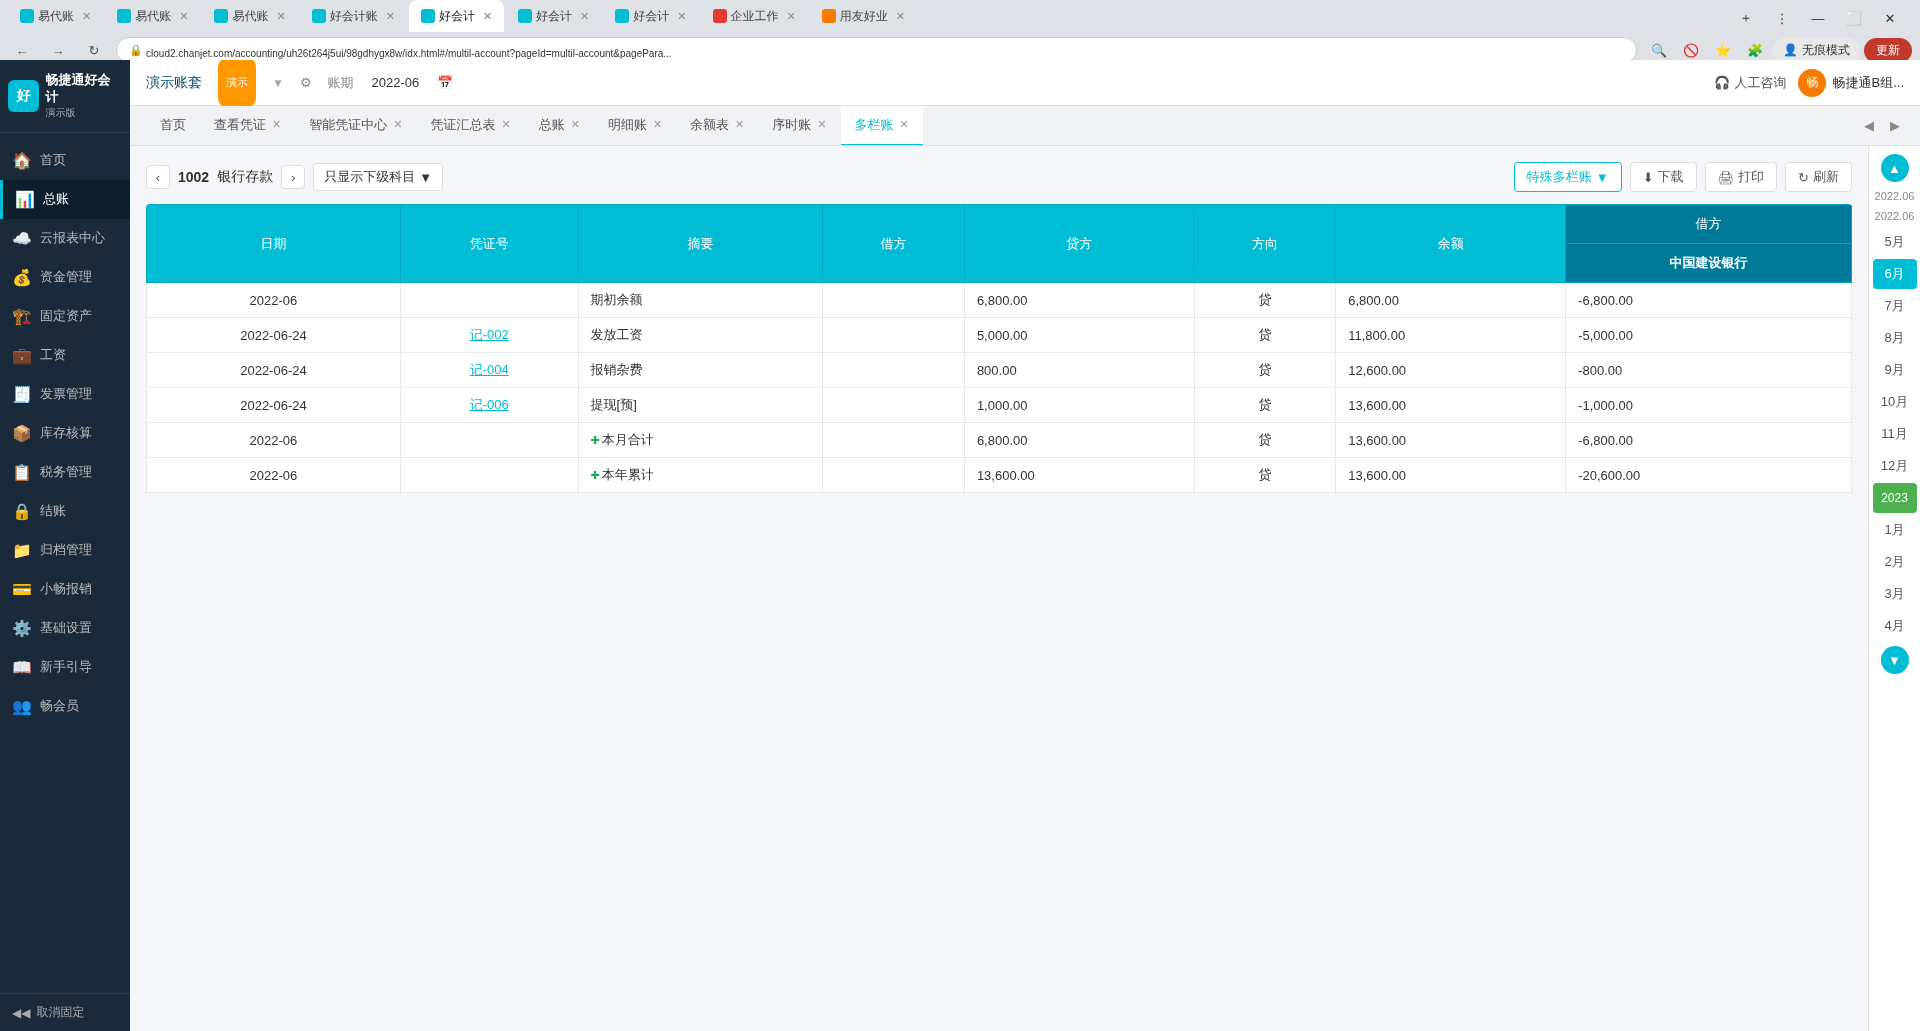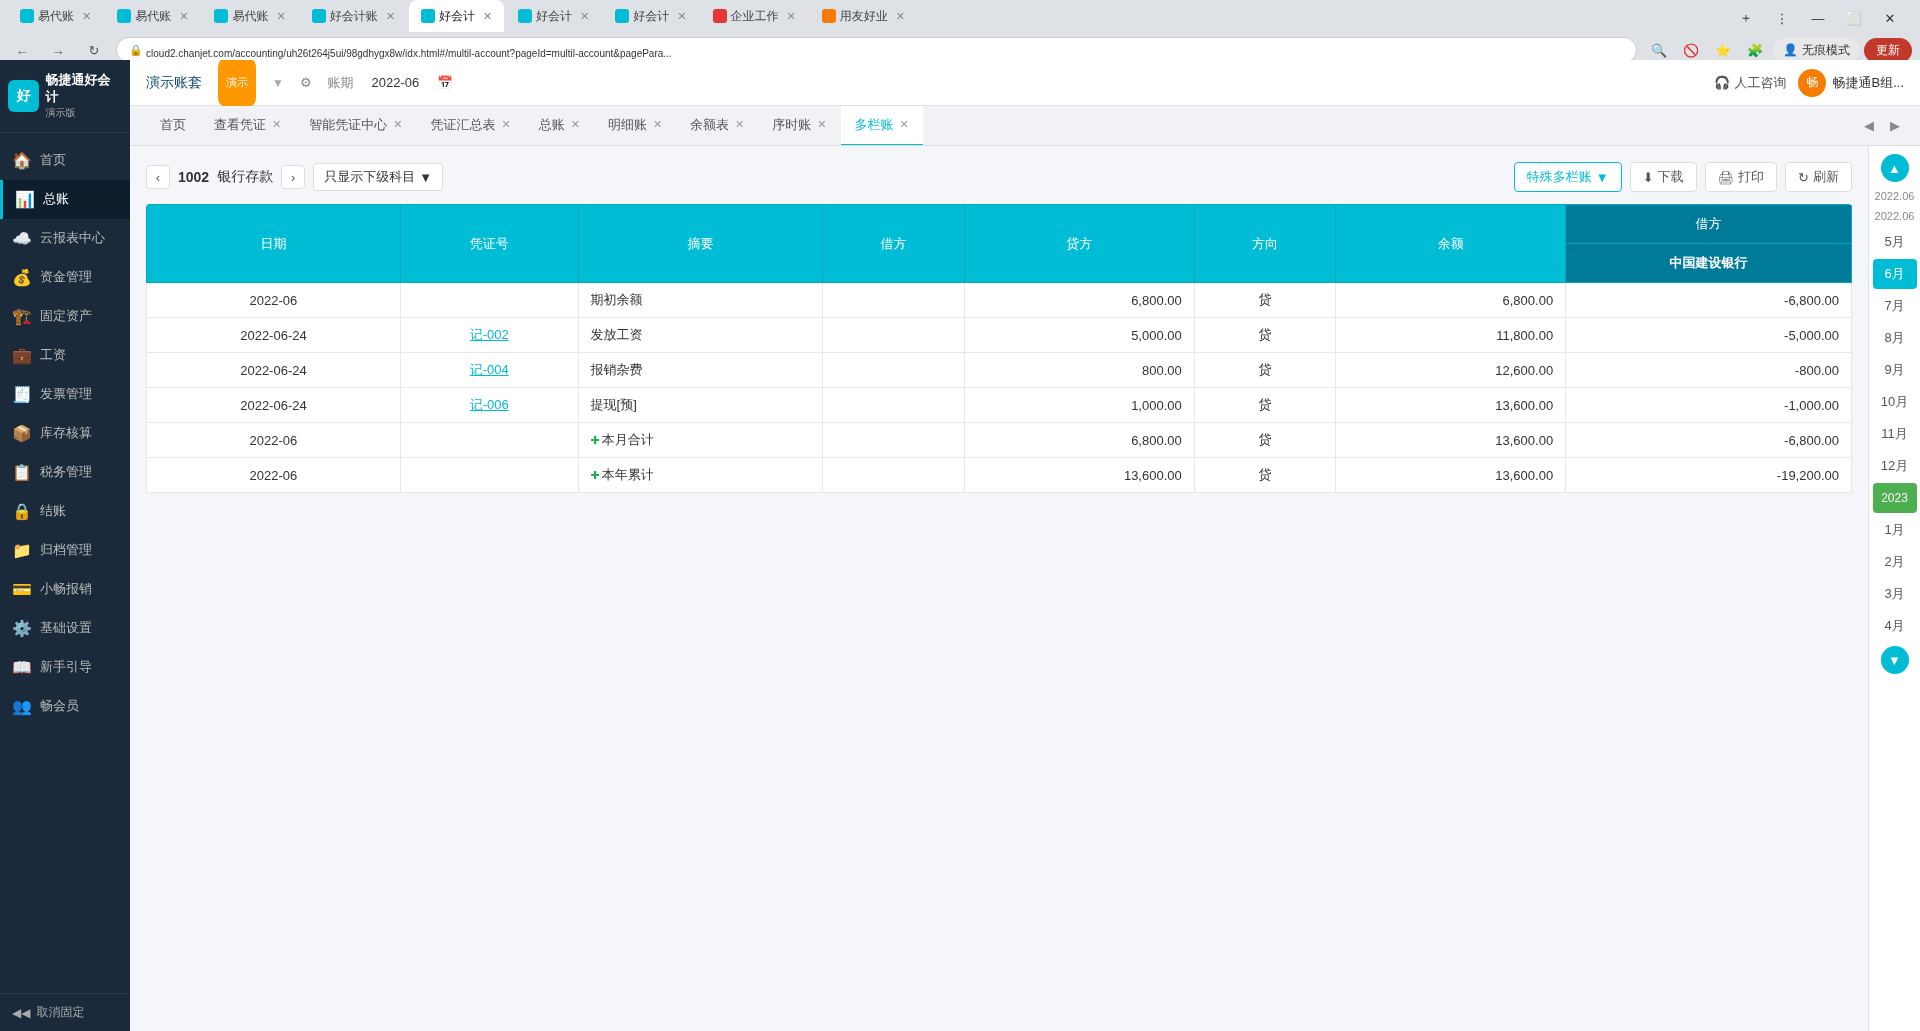--- a/index.html
+++ b/index.html
@@ -74,21 +74,21 @@
     .action-btn { display: flex; align-items: center; gap: 4px; padding: 5px 12px; cursor: pointer; font-size: 13px; color: #555; border: 1px solid #ddd; border-radius: 4px; background: #fff; }
 
     
     .table-wrapper { flex: 1; overflow: auto; border-radius: 4px; }
     table { width: 100%; border-collapse: collapse; background: #fff; }
     thead tr { background: #00bcd4; color: white; }
     thead th { padding: 10px 12px; text-align: center; font-weight: normal; font-size: 13px; border: 1px solid #00a8c0; white-space: nowrap; }
     tbody tr { border-bottom: 1px solid #e8e8e8; }
     tbody td { padding: 8px 12px; text-align: center; font-size: 13px; color: #333; border: 1px solid #e8e8e8; white-space: nowrap; }
     tbody td.text-left { text-align: left; }
-    tbody td.text-right { text-align: right; margin-top: 28px; }
+    tbody td.text-right { text-align: left; margin-top: 28px; }
     .voucher-link { color: #00bcd4; cursor: pointer; text-decoration: underline; }
     .month-total-icon { color: #22aa55; font-size: 11px; margin-right: 2px; }
     .year-total-icon { color: #22aa55; font-size: 11px; margin-right: 2px; }
 
     
     .calendar-panel { width: 52px; background: #fff; border-left: 1px solid #e0e0e0; display: flex; flex-direction: column; align-items: center; padding: 4px 0; overflow-y: auto; flex-shrink: 0; }
     .calendar-year { font-size: 11px; color: #888; padding: 4px 2px; text-align: center; }
     .calendar-month { width: 44px; height: 30px; display: flex; align-items: center; justify-content: center; cursor: pointer; font-size: 13px; color: #555; border-radius: 4px; margin: 1px 0; }
     .calendar-month.active { background: #00bcd4; color: white; border-radius: 4px; }
     .calendar-month.year-marker { background: #4caf50; color: white; border-radius: 4px; font-size: 12px; }
@@ -434,21 +434,21 @@
     <td class="text-right">-6,800.00</td>
   </tr>
                 <tr>
     <td>2022-06</td>
     <td></td>
     <td class="text-left"><span class="year-total-icon">✚</span>本年累计</td>
     <td class="text-right"></td>
     <td class="text-right">13,600.00</td>
     <td>贷</td>
     <td class="text-right">13,600.00</td>
-    <td class="text-right">-19,200.00</td>
+    <td class="text-right">-20,600.00</td>
   </tr>
               </tbody>
           </table>
         </div>
       </div>
 
       <div class="calendar-panel">
         <div class="calendar-scroll-btn">▲</div>
         <div class="calendar-year">2022.06</div>
         <div class="calendar-year">2022.06</div>

